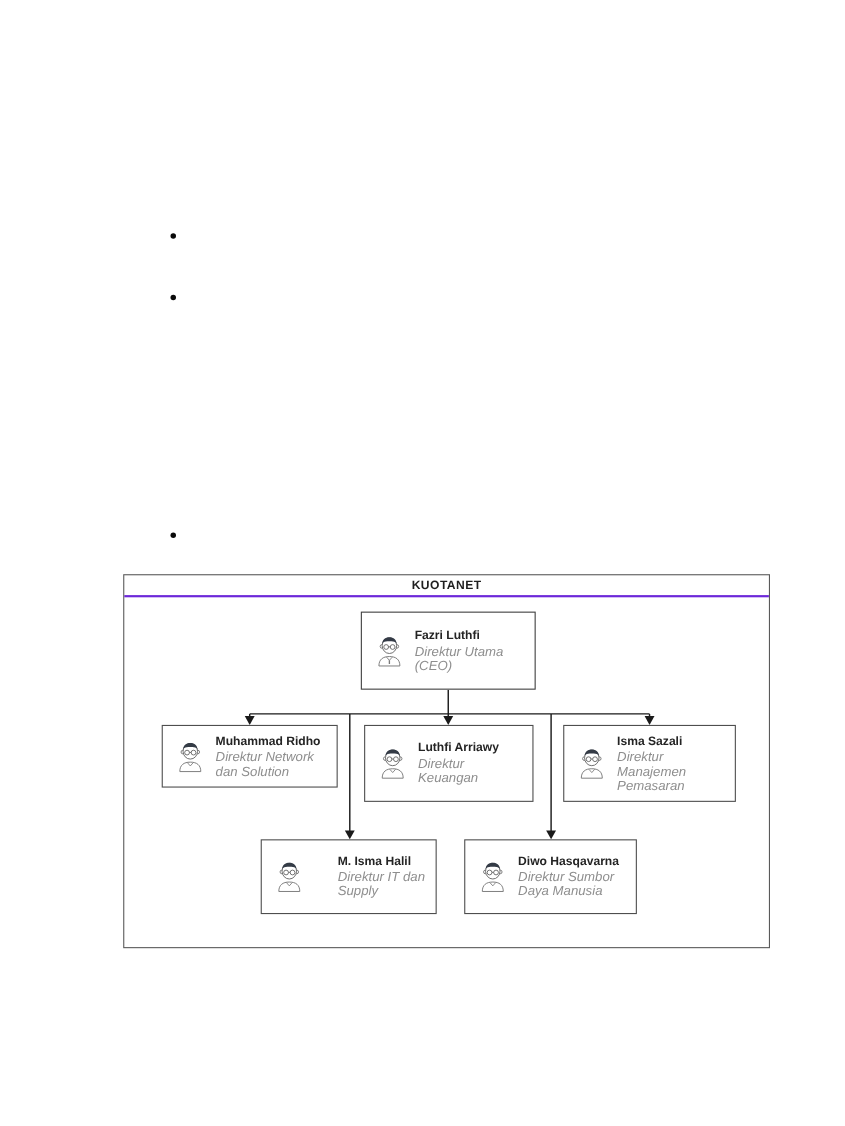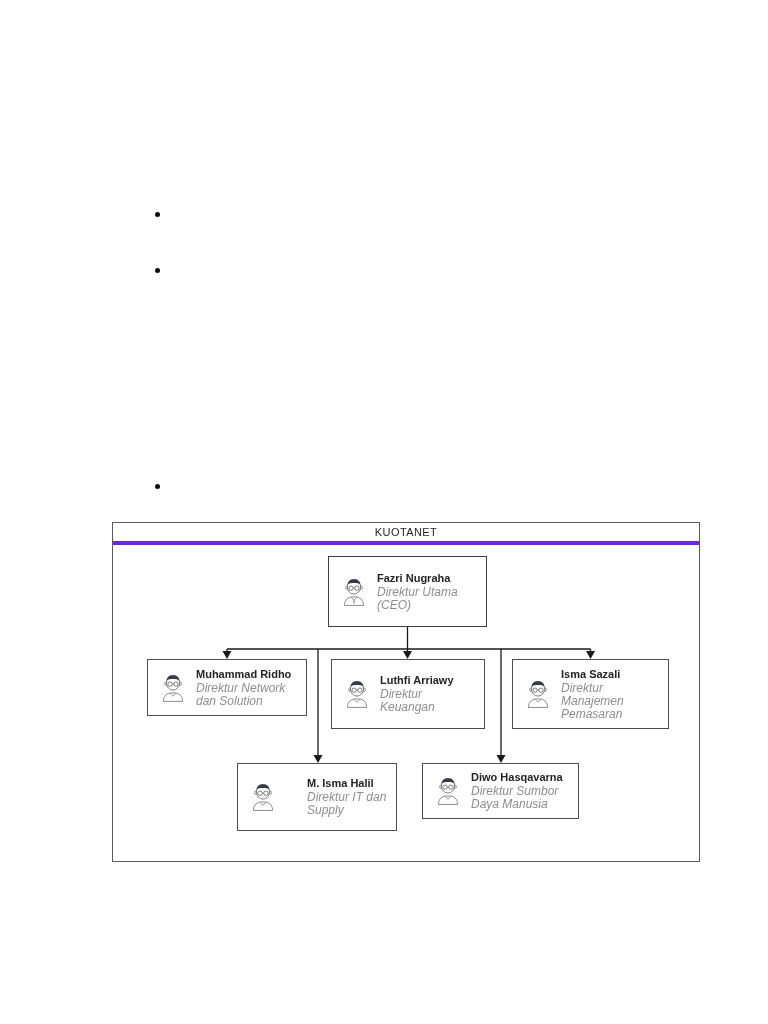--- a/index.html
+++ b/index.html
@@ -24,23 +24,23 @@
     position: absolute;
     left: 112px; top: 522px;
     width: 586px; height: 338px;
     border: 1px solid #5a5a5a;
     background: #ffffff;
   }
   .chart-title-bar {
     position: absolute;
     left: 0; top: 0; right: 0;
     height: 18px;
-    border-bottom: 4px solid #6d28d9;
+    border-bottom: 2px solid #6d28d9;
     display: flex; align-items: center; justify-content: center;
-    font-size: 11px; font-weight: normal; color: #1f1f1f;
+    font-size: 11px; font-weight: bold; color: #1f1f1f;
     letter-spacing: 0.4px;
   }
   .connector-layer {
     position: absolute; left: 0; top: 0;
     width: 586px; height: 338px;
     pointer-events: none;
   }
   .org-box {
     position: absolute;
     border: 1px solid #4e4e4e;
@@ -62,21 +62,21 @@
     line-height: 13px;
   }
   .avatar { flex: 0 0 auto; }
 
   
   #node-ceo       { left: 215px; top: 33px;  width: 159px; height: 71px; }
   #node-network   { left: 34px;  top: 136px; width: 160px; height: 57px; }
   #node-finance   { left: 218px; top: 136px; width: 154px; height: 70px; }
   #node-marketing { left: 399px; top: 136px; width: 157px; height: 70px; }
   #node-it-supply { left: 124px; top: 240px; width: 160px; height: 68px; gap: 31px; }
-  #node-hr        { left: 309px; top: 240px; width: 157px; height: 56px; padding-left: 12px; }
+  #node-hr        { left: 309px; top: 240px; width: 157px; height: 68px; padding-left: 12px; }
 </style>
 </head>
 <body>
 
 <div id="bullet-1" class="bullet"></div>
 <div id="bullet-2" class="bullet"></div>
 <div id="bullet-3" class="bullet"></div>
 
 <div class="chart-frame">
 
@@ -112,21 +112,21 @@
       <ellipse cx="15" cy="11.2" rx="7.6" ry="8.2" fill="#fff" stroke="#6a6a6a" stroke-width="1"></ellipse>
       <path d="M7.4 10.2 C7.4 4.4 10.6 2.4 15 2.4 C19.4 2.4 22.6 4.4 22.6 10.2 C22.6 8.0 21.2 6.6 15 6.6 C8.8 6.6 7.4 8.0 7.4 10.2 Z" fill="#343b46"></path>
       <circle cx="11.6" cy="12.6" r="2.5" fill="none" stroke="#5c5c5c" stroke-width="0.9"></circle>
       <circle cx="18.4" cy="12.6" r="2.5" fill="none" stroke="#5c5c5c" stroke-width="0.9"></circle>
       <path d="M14.1 12.4 L15.9 12.4" stroke="#5c5c5c" stroke-width="0.9"></path>
       <path d="M4 32.5 C4 25.6 8.2 22.6 15 22.6 C21.8 22.6 26 25.6 26 32.5 Z" fill="#fff" stroke="#7a7a7a" stroke-width="1"></path>
       <path d="M12 23.2 L15 26.6 L18 23.2" fill="none" stroke="#7a7a7a" stroke-width="0.9"></path>
       <path d="M15 26.6 L15 30.4" stroke="#7a7a7a" stroke-width="1.4"></path>
     </svg>
     <div class="txt">
-      <div class="org-name">Fazri Nugraha</div>
+      <div class="org-name">Fazri Luthfi</div>
       <div class="org-role">Direktur Utama (CEO)</div>
     </div>
   </div>
 
   <div id="node-network" class="org-box">
     <svg class="avatar" width="26" height="30" viewBox="0 0 30 34">
       <circle cx="7.2" cy="12" r="1.9" fill="#fff" stroke="#6a6a6a" stroke-width="0.9"></circle>
       <circle cx="22.8" cy="12" r="1.9" fill="#fff" stroke="#6a6a6a" stroke-width="0.9"></circle>
       <ellipse cx="15" cy="11.2" rx="7.6" ry="8.2" fill="#fff" stroke="#6a6a6a" stroke-width="1"></ellipse>
       <path d="M7.4 10.2 C7.4 4.4 10.6 2.4 15 2.4 C19.4 2.4 22.6 4.4 22.6 10.2 C22.6 8.0 21.2 6.6 15 6.6 C8.8 6.6 7.4 8.0 7.4 10.2 Z" fill="#343b46"></path>

